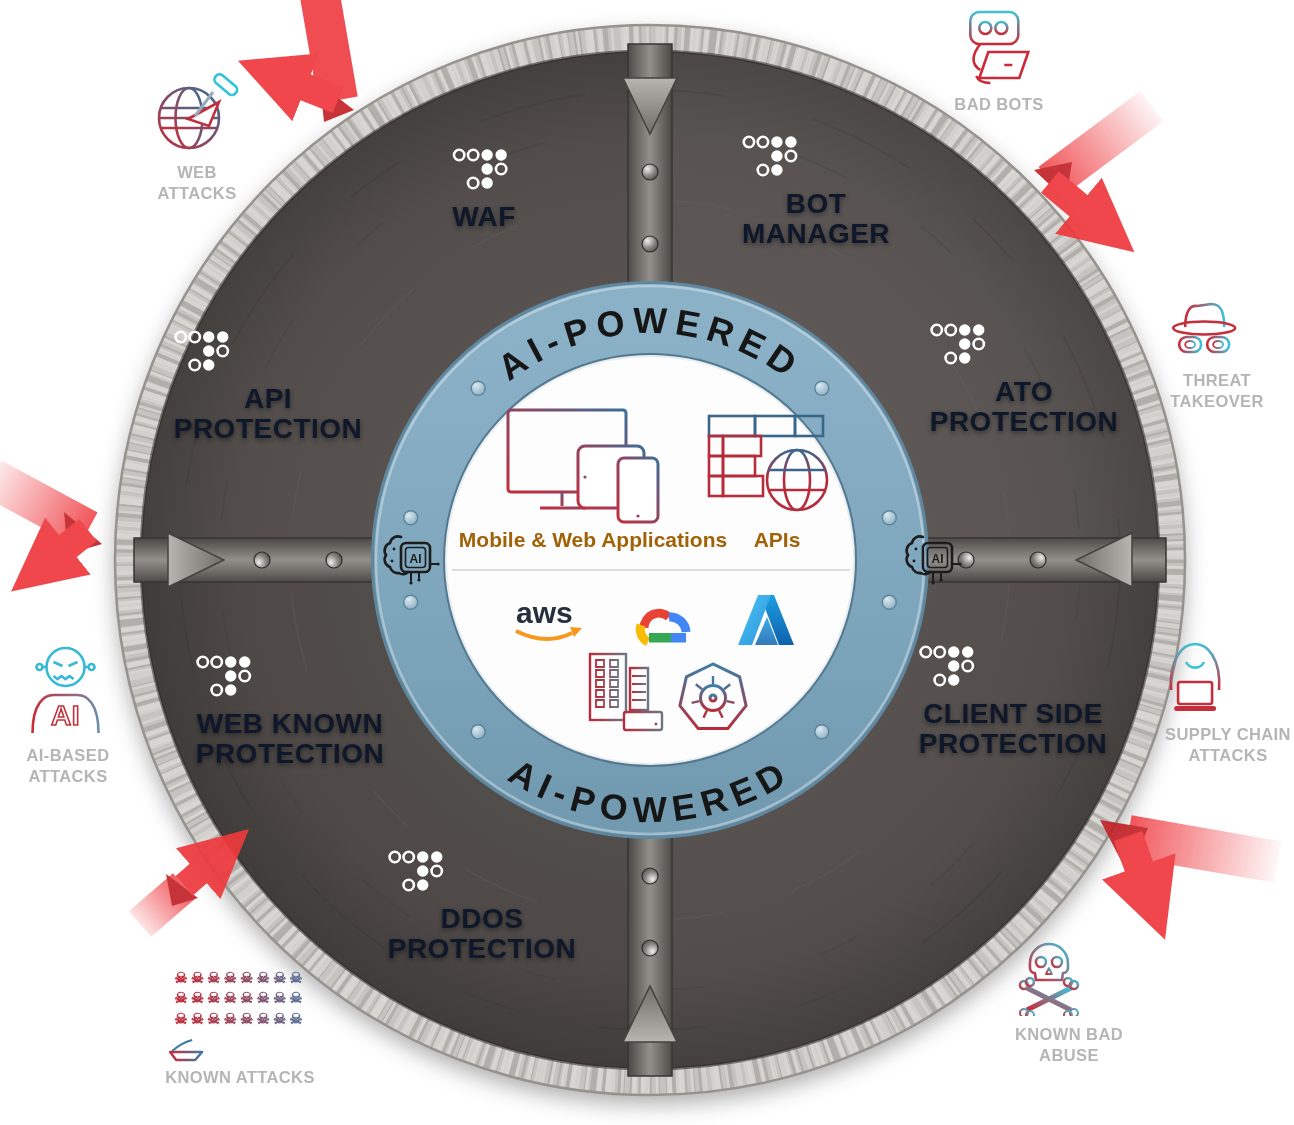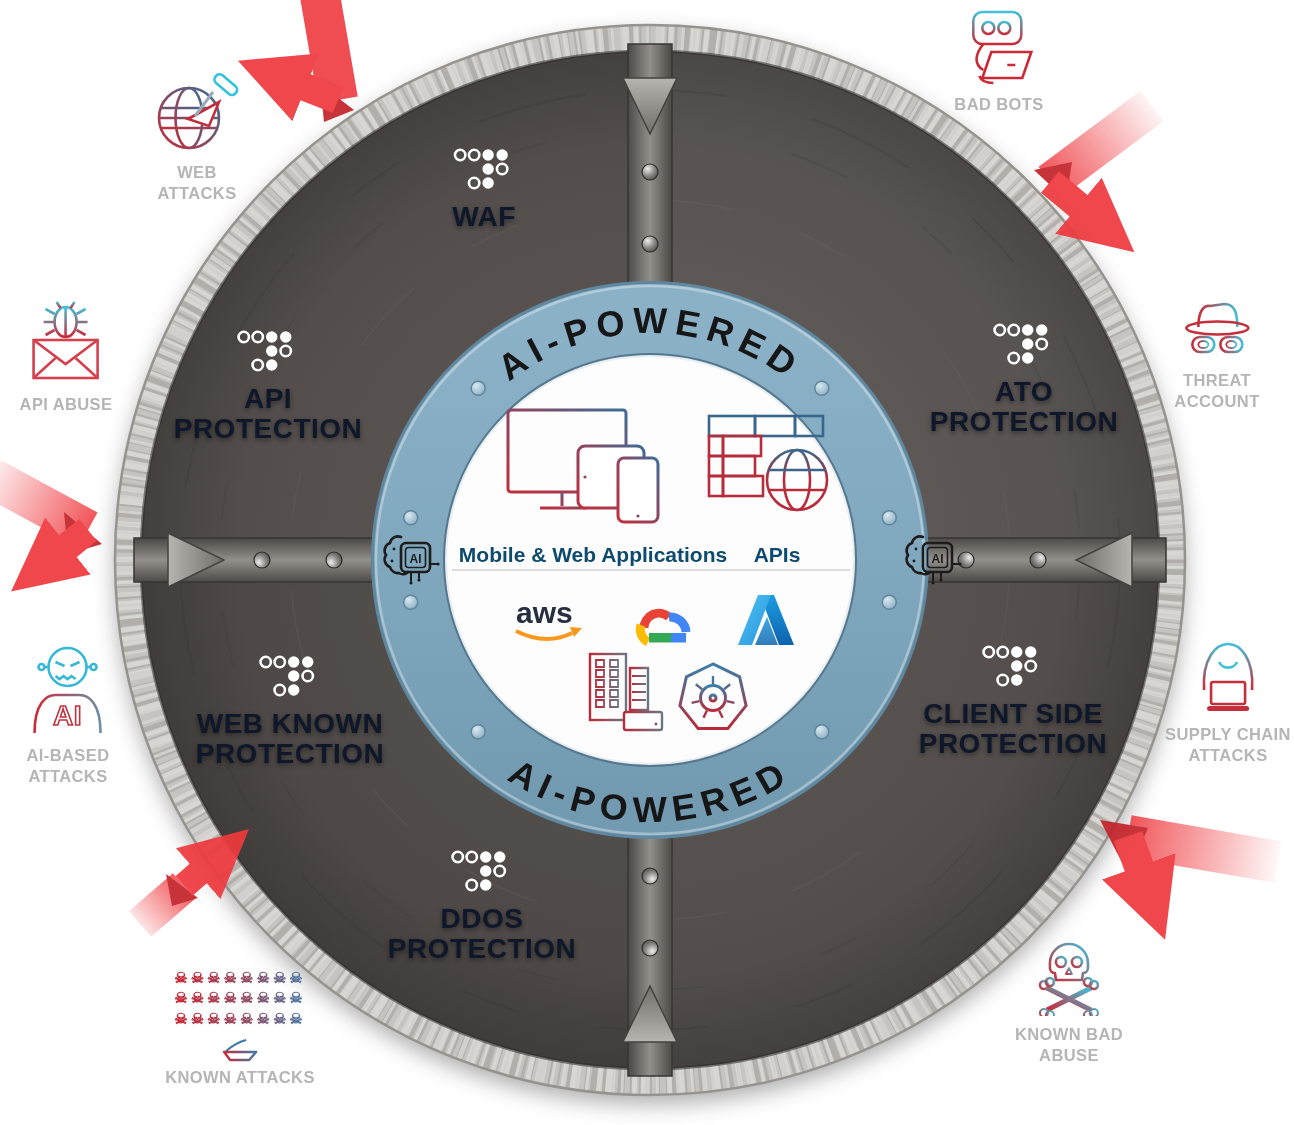--- a/index.html
+++ b/index.html
@@ -1,29 +1,29 @@
 <!DOCTYPE html>
 <html><head>
 <meta charset="utf-8">
 <style>
   html,body{margin:0;padding:0;background:#fff;}
   #stage{position:relative;width:1294px;height:1125px;background:#fff;
          font-family:"Liberation Sans",sans-serif;overflow:hidden;}
   #shield-svg{position:absolute;left:0;top:0;z-index:1;}
   .overlay{position:absolute;z-index:2;transform:translateX(-50%);
-           display:flex;flex-direction:column;align-items:center;text-align:center;}
+           display:flex;flex-direction:column;text-align:center;}
   .prot{color:#0f172a;font-weight:bold;font-size:28px;line-height:1.08;
         letter-spacing:.5px;text-shadow:0 2px 5px rgba(0,0,0,.45);white-space:nowrap;}
   .prot .dots{width:62px;height:46px;margin-bottom:8px;}
   .threat{color:#b5b5b5;font-weight:bold;font-size:16.5px;line-height:1.3;
           letter-spacing:.4px;white-space:nowrap;}
   .threat .ticon{margin-bottom:8px;}
   .center-item{position:absolute;z-index:2;}
   .center-label{position:absolute;z-index:2;transform:translateX(-50%);
-        color:#0c4a6e;font-weight:bold;font-size:21px;white-space:nowrap;margin-top:15px;}
+        color:#a16207;font-weight:bold;font-size:21px;white-space:nowrap;}
   .divider{position:absolute;z-index:2;height:2px;background:#dcdcdc;}
   .skulls{background:linear-gradient(90deg,#c92430 0%,#8f4a62 55%,#4a7ba6 100%);
           -webkit-background-clip:text;background-clip:text;color:transparent;
           font-size:15px;letter-spacing:3px;line-height:1.35;font-weight:bold;}
 </style>
 </head>
 <body>
 
 <div id="stage">
 
@@ -316,20 +316,27 @@
   </g>
 </svg>
 
 <div class="overlay prot" style="left:484px;top:148px">
   <svg class="dots">
         <use href="#rwdots"></use>
       </svg>
   <div>WAF</div>
   <div></div>
 </div>
+<div class="overlay prot" style="left:816px;top:135px">
+  <svg class="dots">
+        <use href="#rwdots"></use>
+      </svg>
+  <div>BOT</div>
+  <div>MANAGER</div>
+</div>
 <div class="overlay prot" style="left:1024px;top:323px">
   <svg class="dots">
         <use href="#rwdots"></use>
       </svg>
   <div>ATO</div>
   <div>PROTECTION</div>
 </div>
 <div class="overlay prot" style="left:1013px;top:645px">
   <svg class="dots">
         <use href="#rwdots"></use>
@@ -423,21 +430,21 @@
       <g stroke="url(#atG)">
         <rect x="9" y="37" width="22" height="15" rx="7.5"></rect>
         <rect x="37" y="37" width="22" height="15" rx="7.5"></rect>
         <path d="M31,42 h6"></path>
         <ellipse cx="20" cy="44.5" rx="5" ry="3.5" stroke-width="1.8"></ellipse>
         <ellipse cx="48" cy="44.5" rx="5" ry="3.5" stroke-width="1.8"></ellipse>
       </g>
     </g>
   </svg>
   <div>THREAT</div>
-  <div>ACCOUNT</div>
+  <div>TAKEOVER</div>
 </div>
 
 <div class="overlay threat" style="left:1228px;top:640px">
   <svg class="ticon" width="60" height="76" viewBox="0 0 60 76">
     <defs>
           <linearGradient id="scG" x1="0" y1="0" x2="0" y2="1">
       <stop offset="0" stop-color="#3fc1d8"></stop>
             <stop offset="1" stop-color="#cc2936"></stop>
     </linearGradient>
         </defs>
@@ -517,38 +524,14 @@
             <circle cx="65" cy="22" r="3"></circle>
       </g>
       <path d="M6,88 C6,58 18,50 27,50 L51,50 C60,50 72,58 72,88" stroke="url(#aiG2)"></path>
       <text x="39" y="80" text-anchor="middle" font-size="28" fill="none" stroke="#c0333c" stroke-width="1.6" font-family="Liberation Sans, sans-serif">AI</text>
     </g>
   </svg>
   <div>AI-BASED</div>
   <div>ATTACKS</div>
 </div>
 
-<div class="overlay threat" style="left:66px;top:300px">
-  <svg class="ticon" width="80" height="86" viewBox="0 0 80 86">
-    <defs>
-          <linearGradient id="abG" x1="0" y1="0" x2="0" y2="1">
-      <stop offset="0" stop-color="#3fc1d8"></stop>
-            <stop offset="1" stop-color="#cc2936"></stop>
-    </linearGradient>
-        </defs>
-    <g fill="none" stroke-width="2.6">
-      <g stroke="url(#abG)">
-        <ellipse cx="40" cy="22" rx="11" ry="15"></ellipse>
-        <path d="M40,7 v30 M29,14 l-9,-5 M29,22 h-11 M29,30 l-9,5 M51,14 l9,-5 M51,22 h11 M51,30 l9,5"></path>
-        <path d="M35,8 l-4,-6 M45,8 l4,-6"></path>
-      </g>
-      <g stroke="#d4404d">
-        <rect x="8" y="40" width="64" height="38" fill="#fff"></rect>
-        <path d="M8,40 L40,64 L72,40"></path>
-        <path d="M8,78 L30,58 M72,78 L50,58"></path>
-      </g>
-    </g>
-  </svg>
-  <div>API ABUSE</div>
-  <div></div>
-</div>
 
 </div>
 
 </body></html>

